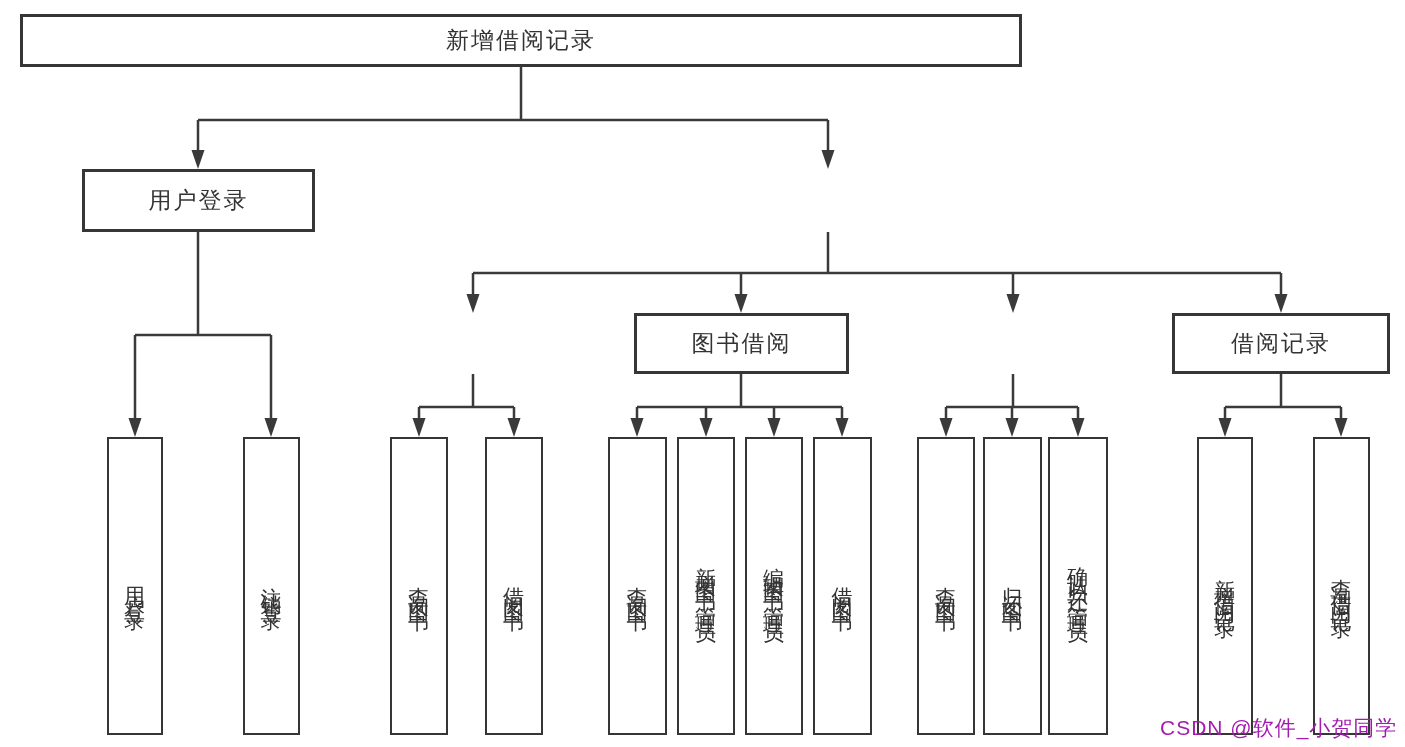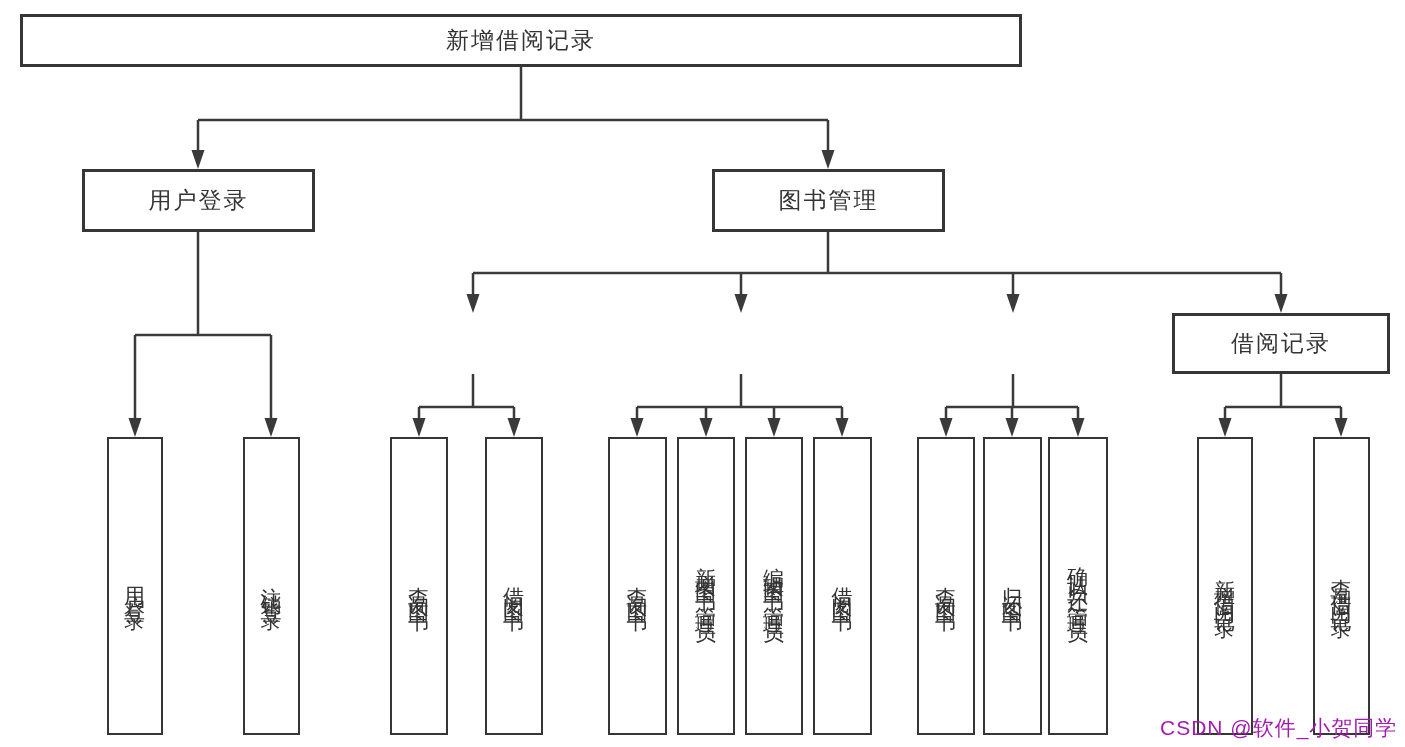--- a/index.html
+++ b/index.html
@@ -77,22 +77,22 @@
     <g>
       <path class="wire" d="M1281,374 V407 M1225,407 H1341 M1225,407 V421 M1341,407 V421"></path>
       <polygon class="head" points="1218.5,418 1231.5,418 1225,437"></polygon>
       <polygon class="head" points="1334.5,418 1347.5,418 1341,437"></polygon>
     </g>
   </svg>
 
   <div class="node h-node" style="left:20px; top:14px; width:1002px; height:53px;">新增借阅记录</div>
 
   <div class="node h-node" style="left:82px; top:169px; width:233px; height:63px;">用户登录</div>
-  <div class="node h-node" style="left:712px; top:169px; width:233px; height:63px;">图书管理</div>
 
+  <div class="node h-node" style="left:634px; top:313px; width:215px; height:61px;">图书借阅</div>
   <div class="node h-node" style="left:1172px; top:313px; width:218px; height:61px;">借阅记录</div>
 
   <div class="node v-node" style="left:107px; top:437px; width:56px; height:298px;">用户登录</div>
   <div class="node v-node" style="left:243px; top:437px; width:57px; height:298px;">注销登录</div>
 
   <div class="node v-node" style="left:390px; top:437px; width:58px; height:298px;">查询图书</div>
   <div class="node v-node" style="left:485px; top:437px; width:58px; height:298px;">借阅图书</div>
 
   <div class="node v-node" style="left:608px; top:437px; width:59px; height:298px;">查询图书</div>
   <div class="node v-node" style="left:677px; top:437px; width:58px; height:298px;">新增图书（管理员）</div>

